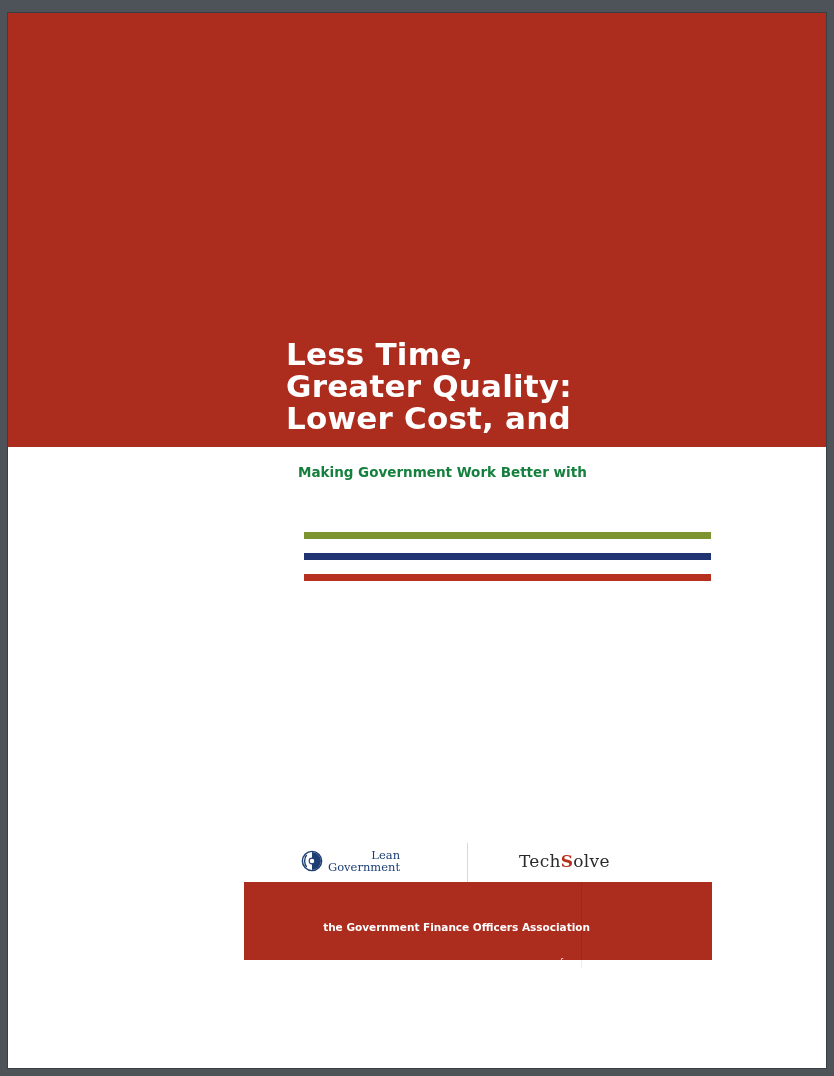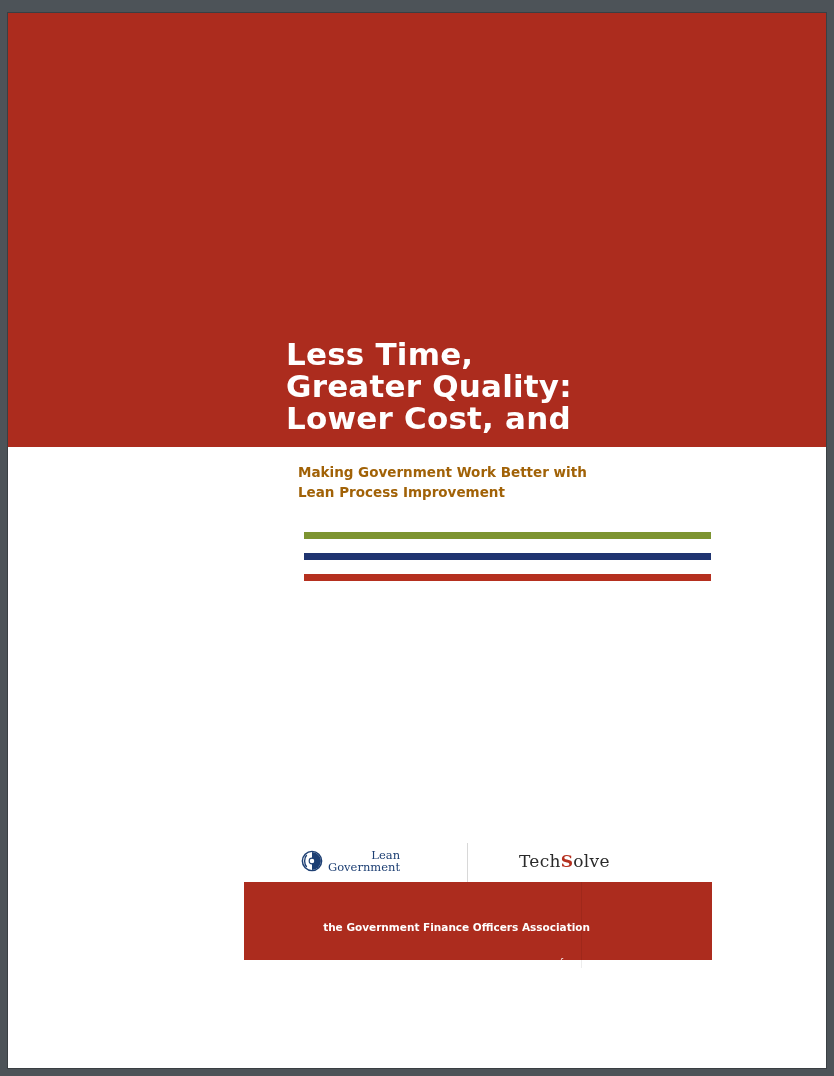--- a/index.html
+++ b/index.html
@@ -65,21 +65,21 @@
     line-height: 32px;
     letter-spacing: 0.2px;
   }
   .main-title .ln { display: block; white-space: pre; }
 
   .subtitle {
     position: absolute;
     left: 290px;
     top: 450px;
     width: 420px;
-    color: #a16207;
+    color: #15803d;
     font-family: "DejaVu Sans", sans-serif;
     font-weight: bold;
     font-size: 13.5px;
     line-height: 19.5px;
   }
   .subtitle .ln { display: block; white-space: pre; }
 
   
   .rules {
     position: absolute;
@@ -207,21 +207,20 @@
     <div class="band-edge"></div>
 
     <div class="main-title">
       <span class="ln">Less Time,</span>
       <span class="ln">Greater Quality:</span>
       <span class="ln">Lower Cost, and</span>
     </div>
 
     <div class="subtitle">
       <span class="ln">Making Government Work Better with</span>
-      <span class="ln">Lean Process Improvement</span>
     </div>
 
     <div class="rules">
       <div class="rule green"></div>
       <div class="rule navy"></div>
       <div class="rule red"></div>
     </div>
 
     <div class="logos">
 

